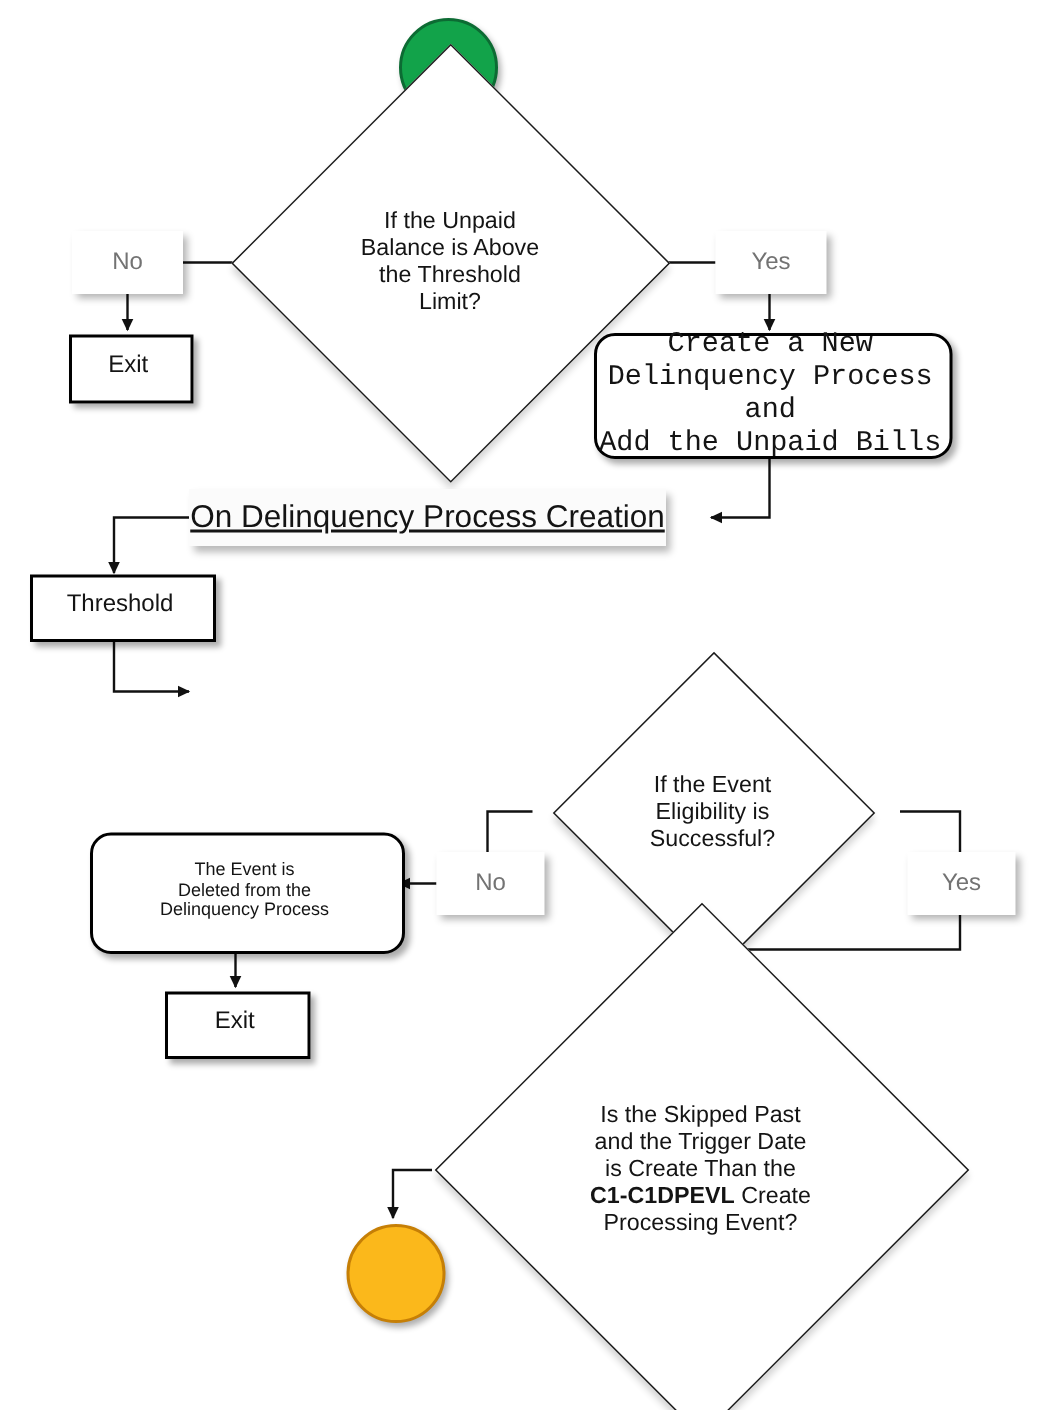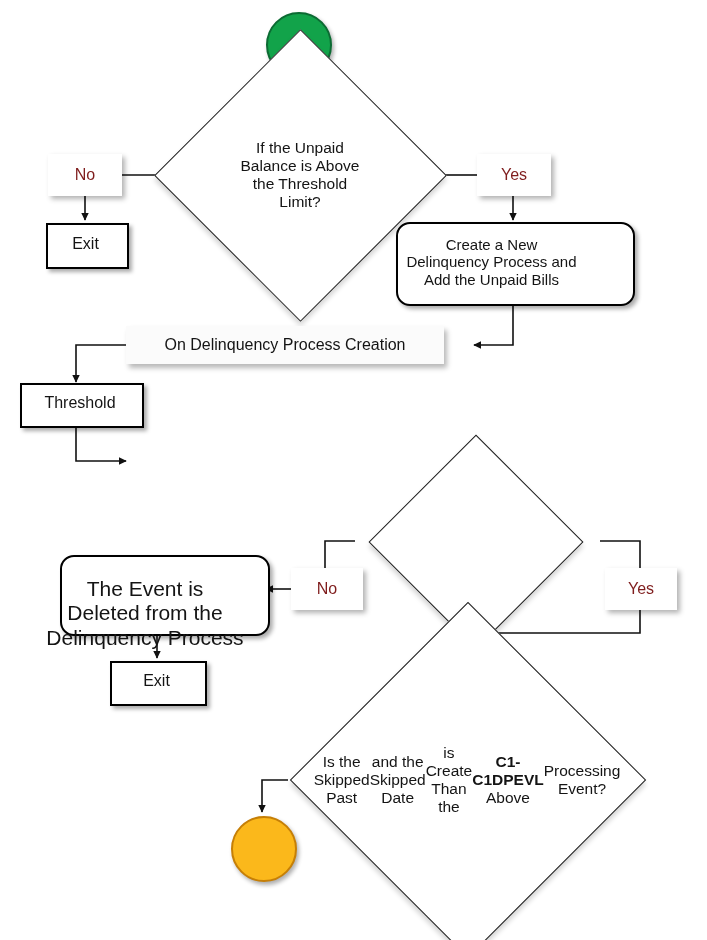--- a/index.html
+++ b/index.html
@@ -66,21 +66,21 @@
 
   
   .chip{
     position:absolute;
     background:#ffffff;
     border:none;
     box-shadow:3px 3px 5px rgba(0,0,0,.30);
     display:flex;
     align-items:center;
     justify-content:center;
-    color:#7f1d1d;
+    color:#737373;
   }
 
   
   .banner{
     position:absolute;
     background:#fbfbfb;
     border:none;
     box-shadow:3px 4px 5px rgba(0,0,0,.28);
     display:flex;
     align-items:center;
@@ -143,51 +143,54 @@
 Limit?</div>
 
   <div class="chip" style="left:48px;top:154px;width:74px;height:42px;font-size:16px;">No</div>
 
   <div class="rectbox" style="left:46px;top:223px;width:79px;height:42px;"></div>
   <div class="nodetext" style="left:46px;top:223px;width:79px;height:42px;font-size:16px;">Exit</div>
 
   <div class="chip" style="left:477px;top:154px;width:74px;height:42px;font-size:16px;">Yes</div>
 
   <div class="roundbox" style="left:396px;top:222px;width:235px;height:80px;"></div>
-  <div class="nodetext" style="left:376px;top:224px;width:231px;height:76px;font-size:15px;">Create a New
+  <div class="nodetext" style="left:398px;top:224px;width:231px;height:76px;font-size:19px;font-family:Liberation Mono, monospace;">Create a New
 Delinquency Process and
 Add the Unpaid Bills</div>
 
-  <div class="banner" style="left:126px;top:326px;width:318px;height:38px;font-size:16px;">
+  <div class="banner" style="left:126px;top:326px;width:318px;height:38px;font-size:21px;text-decoration:underline;">
     <span>On Delinquency Process Creation</span>
   </div>
 
   <div class="rectbox" style="left:20px;top:383px;width:120px;height:41px;"></div>
   <div class="nodetext" style="left:20px;top:383px;width:120px;height:41px;font-size:16px;">Threshold</div>
 
 
   <div class="diamond" style="left:400px;top:466px;width:150px;height:150px;"></div>
+  <div class="nodetext" style="left:400px;top:506px;width:150px;height:72px;font-size:15.5px;">If the Event
+Eligibility  is
+Successful?</div>
 
   <div class="chip" style="left:291px;top:568px;width:72px;height:42px;font-size:16px;">No</div>
 
   <div class="chip" style="left:605px;top:568px;width:72px;height:42px;font-size:16px;">Yes</div>
 
   <div class="roundbox" style="left:60px;top:555px;width:206px;height:77px;"></div>
-  <div class="nodetext" style="left:44px;top:557px;width:202px;height:73px;font-size:21px;margin-top:20px;">The Event is
+  <div class="nodetext" style="left:62px;top:557px;width:202px;height:73px;font-size:12px;">The Event is
 Deleted from the
 Delinquency Process</div>
 
   <div class="rectbox" style="left:110px;top:661px;width:93px;height:41px;"></div>
   <div class="nodetext" style="left:110px;top:661px;width:93px;height:41px;font-size:16px;">Exit</div>
 
   <div class="diamond" style="left:342px;top:654px;width:250px;height:250px;"></div>
   <div class="nodetext" style="left:351px;top:710px;width:232px;height:140px;font-size:15.5px;
-              flex-direction:row;white-space:normal;">
+              flex-direction:column;white-space:normal;">
     <span>Is the Skipped Past</span>
-    <span>and the Skipped Date</span>
+    <span>and the Trigger Date</span>
     <span>is Create Than the</span>
-    <span><b>C1-C1DPEVL</b><span> Above</span></span>
+    <span><b>C1-C1DPEVL</b><span> Create</span></span>
     <span>Processing Event?</span>
   </div>
 
   <div class="circle amber" style="left:231px;top:816px;width:62px;height:62px;"></div>
 
 </div>
 
 </body></html>

